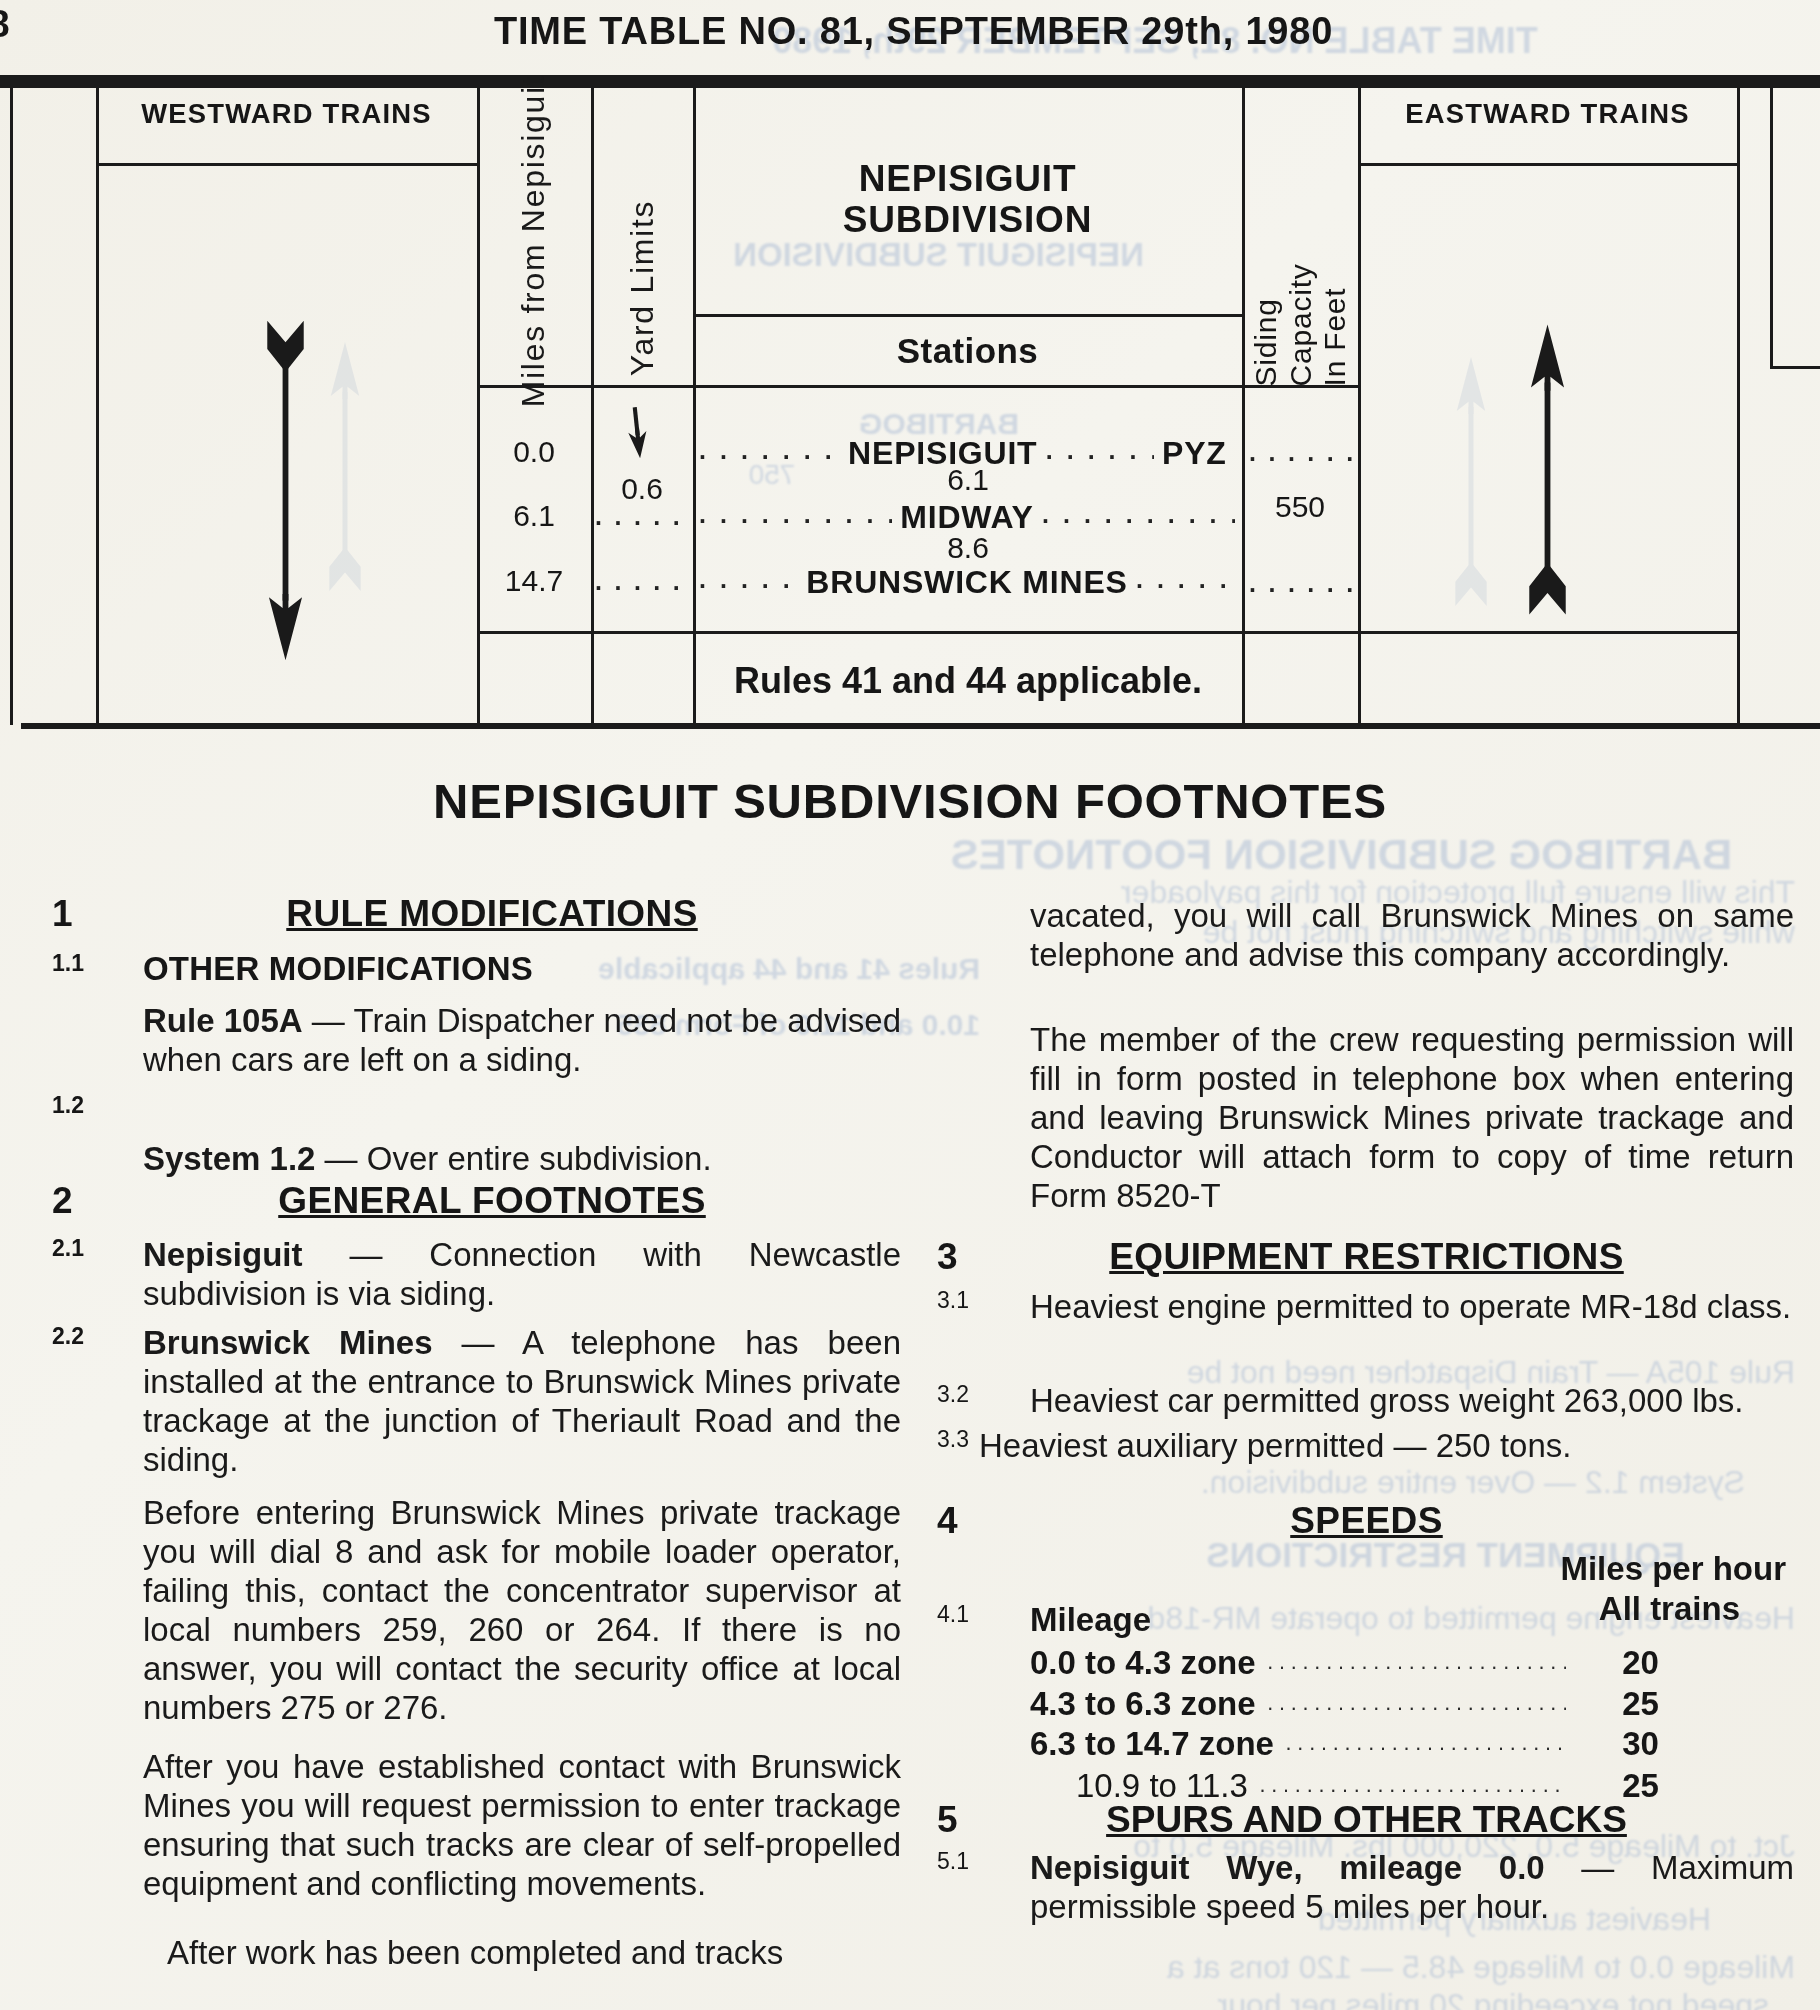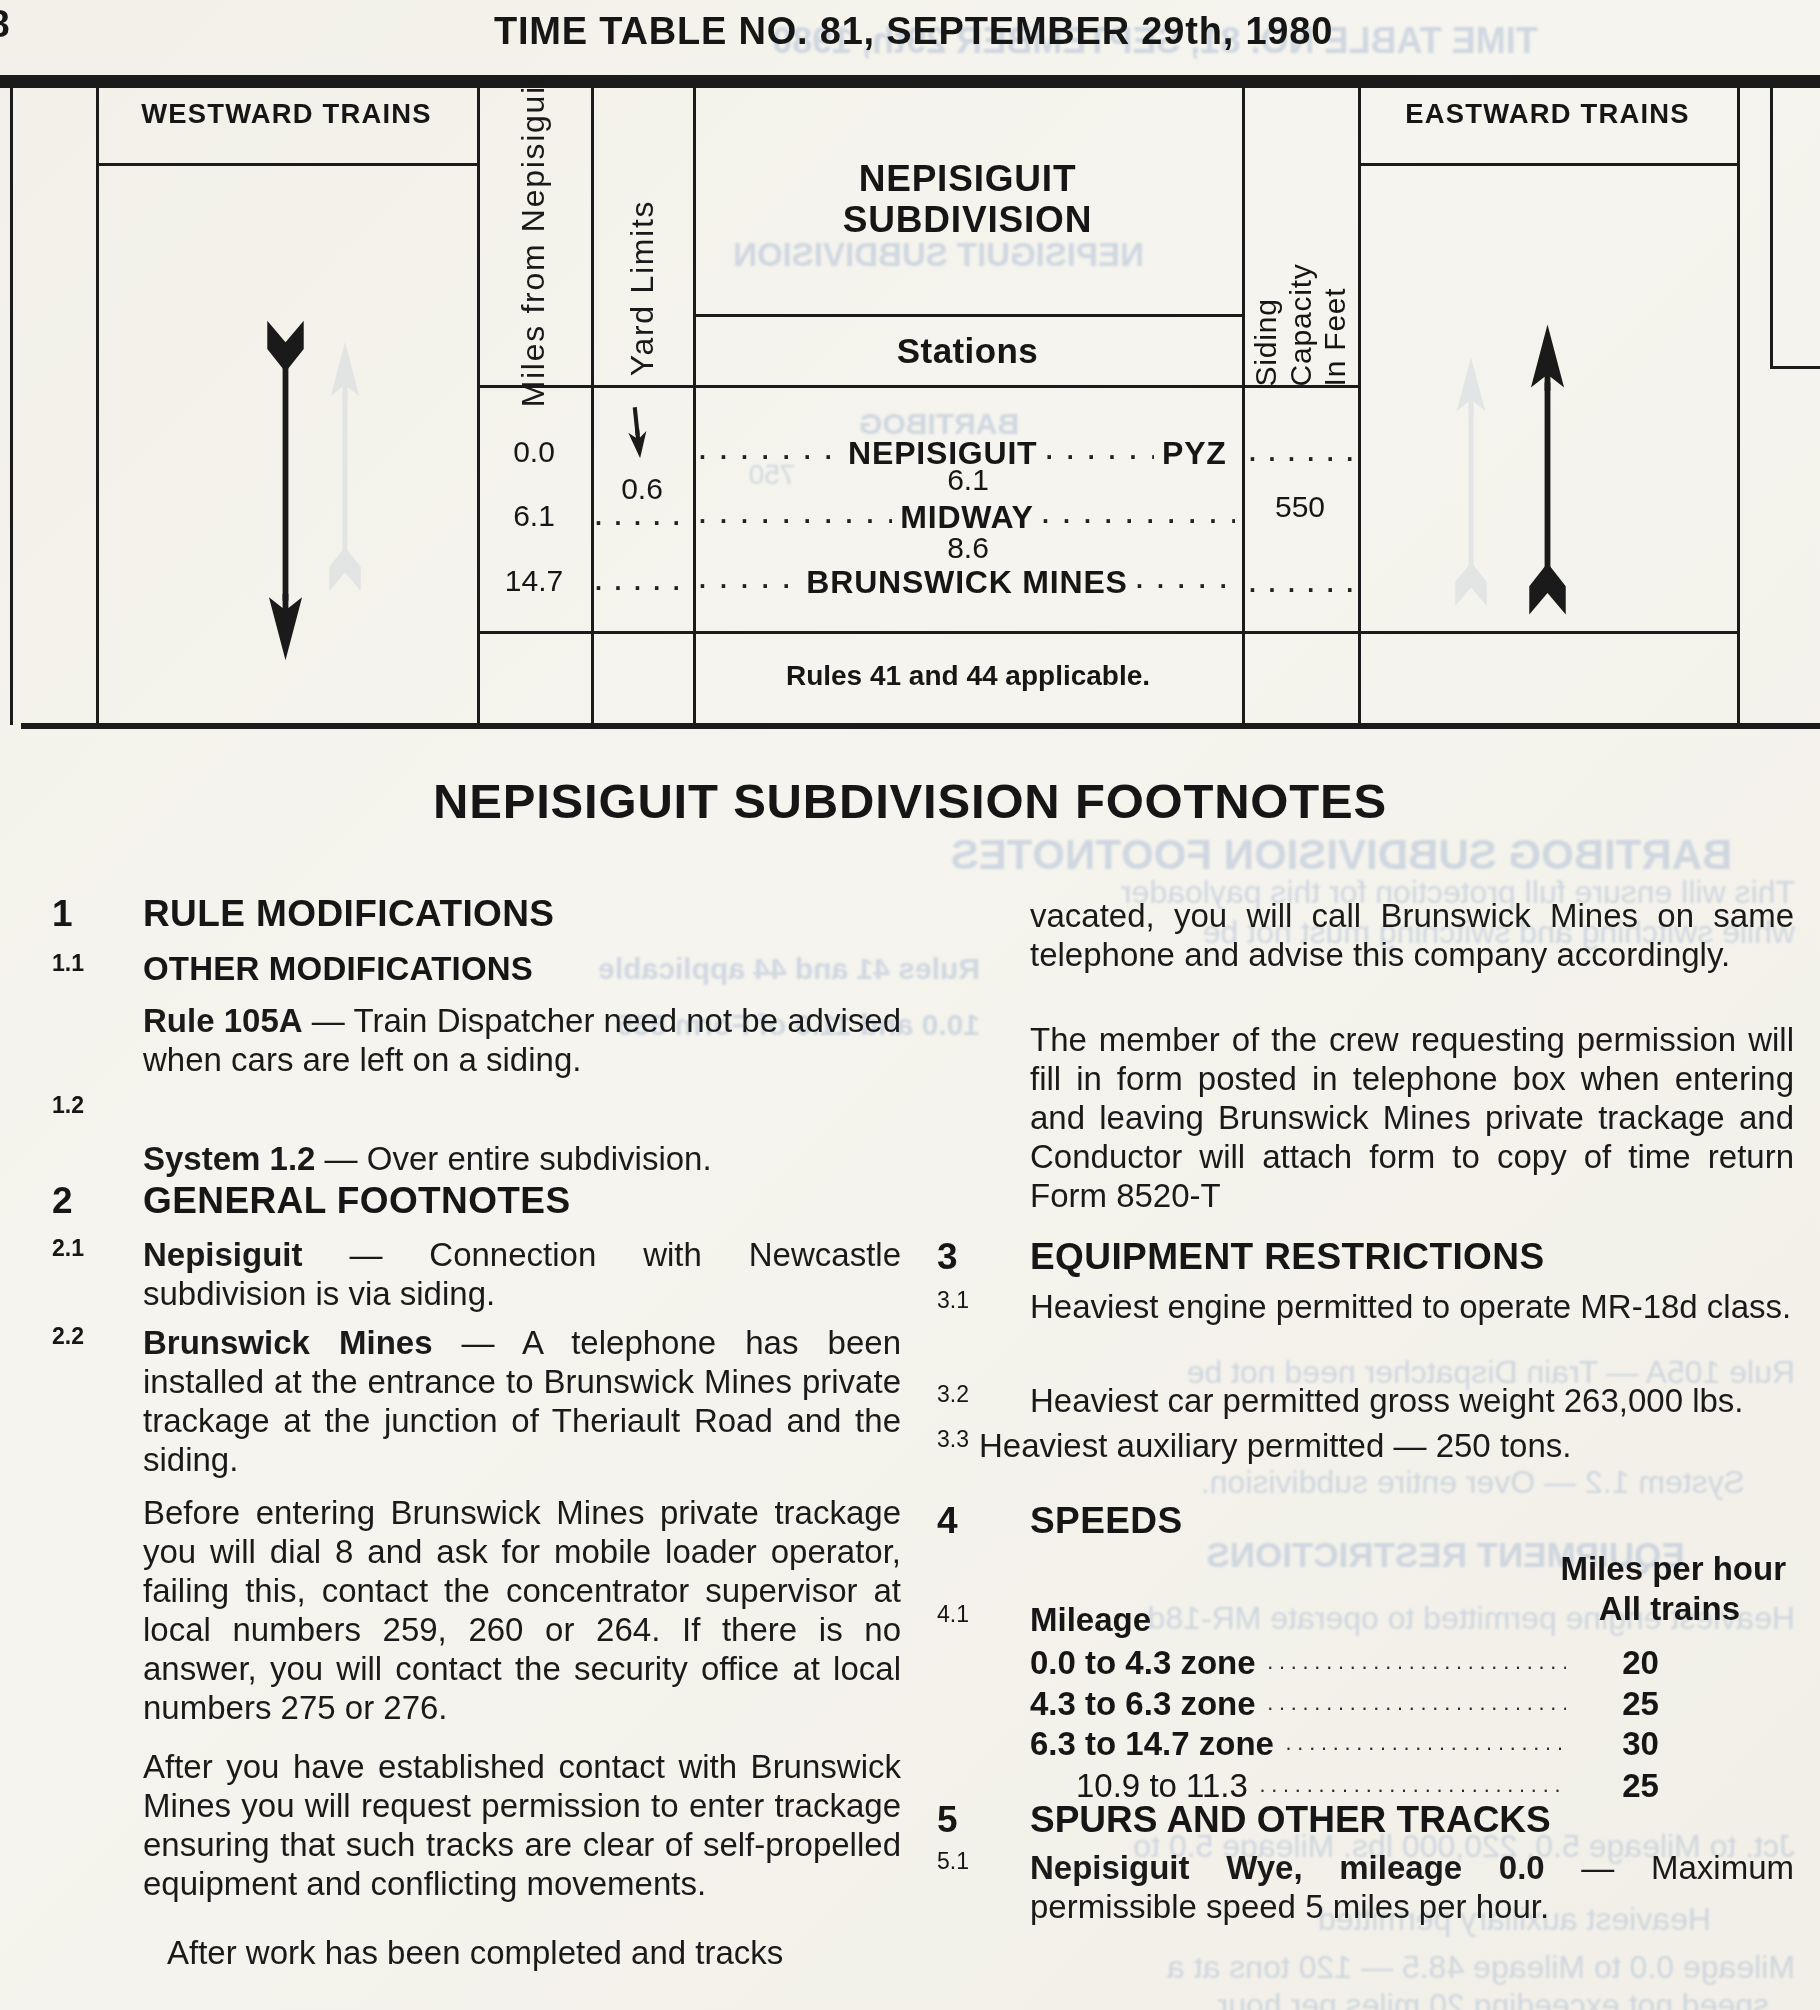--- a/index.html
+++ b/index.html
@@ -6,21 +6,21 @@
   .sheet{
     position:relative;width:1821px;height:2010px;overflow:hidden;
     background:linear-gradient(135deg,#f2f0e8 0%,#f5f4ee 40%,#f1efe7 100%);
     font-family:"Liberation Sans","DejaVu Sans",sans-serif;color:#161616;
   }
   .abs{position:absolute;}
   .hline,.vline{position:absolute;background:#1b1b1b;}
   .b{font-weight:700;}
   .center{text-align:center;}
   .para{position:absolute;text-align:justify;font-size:33px;line-height:39px;margin:0;color:#1a1a1a;}
-  .h1{position:absolute;font-weight:700;font-size:37px;letter-spacing:0.4px;white-space:nowrap;}
+  .h1{position:absolute;font-weight:700;font-size:37px;text-align:center;letter-spacing:0.4px;white-space:nowrap;text-decoration:underline;}
   .h2{position:absolute;font-weight:700;font-size:33px;white-space:nowrap;letter-spacing:0.2px;}
   .num{position:absolute;font-weight:700;font-size:23px;}
   .rot{display:flex;align-items:center;justify-content:center;transform:rotate(-90deg);font-size:32px;letter-spacing:1.7px;color:#1a1a1a;white-space:nowrap;}
   .rot3{display:flex;flex-direction:column;justify-content:center;align-items:flex-start;transform:rotate(-90deg);font-size:30px;line-height:1.16;letter-spacing:0.8px;}
   .tbltxt{position:absolute;font-size:30px;text-align:center;}
   .strow{position:absolute;display:flex;align-items:center;height:38px;}
   .stname{font-weight:700;font-size:32px;letter-spacing:0.8px;white-space:nowrap;margin:0 8.3px;}
   .ldr{overflow:hidden;white-space:nowrap;font-size:25px;font-weight:700;letter-spacing:14px;color:#222;transform:translateY(-3.3px);}
   .ldrbox{position:absolute;overflow:hidden;white-space:nowrap;font-size:25px;font-weight:700;letter-spacing:12.5px;color:#222;height:33px;line-height:33px;}
   .sprow{position:absolute;display:flex;align-items:baseline;font-size:33px;}
@@ -145,21 +145,21 @@
   <div class="strow z" style="left:699px;top:563px;width:536px;">
     <span class="ldr" style="flex:1;">........................................................................................................................</span>
     <span class="stname">BRUNSWICK MINES</span>
     <span class="ldr" style="flex:1;">........................................................................................................................</span>
   </div>
 
   <div class="ldrbox z" style="left:1249px;top:436px;width:103px;">........................................................................................................................</div>
   <div class="tbltxt z" style="left:1242px;top:490px;width:116px;">550</div>
   <div class="ldrbox z" style="left:1249px;top:567px;width:103px;">........................................................................................................................</div>
 
-  <div class="abs z b center" style="left:696px;top:660px;width:544px;font-size:28px;">Rules 41 and 44 applicable.</div>
+  <div class="abs z b center" style="left:696px;top:660px;width:544px;font-size:36px;">Rules 41 and 44 applicable.</div>
 
   <div class="abs z b center" style="left:332px;top:773px;width:1156px;font-size:49px;letter-spacing:0.8px;white-space:nowrap;">NEPISIGUIT SUBDIVISION FOOTNOTES</div>
 
   <div class="num z" style="left:52px;top:893px;font-size:37px;">1</div>
   <div class="h1 z" style="left:143px;top:893px;width:698px;">RULE MODIFICATIONS</div>
 
   <div class="num z" style="left:52px;top:950px;">1.1</div>
   <div class="h2 z" style="left:143px;top:950px;">OTHER MODIFICATIONS</div>
 
   <p class="para z" style="left:143px;top:1001px;width:758px;">

